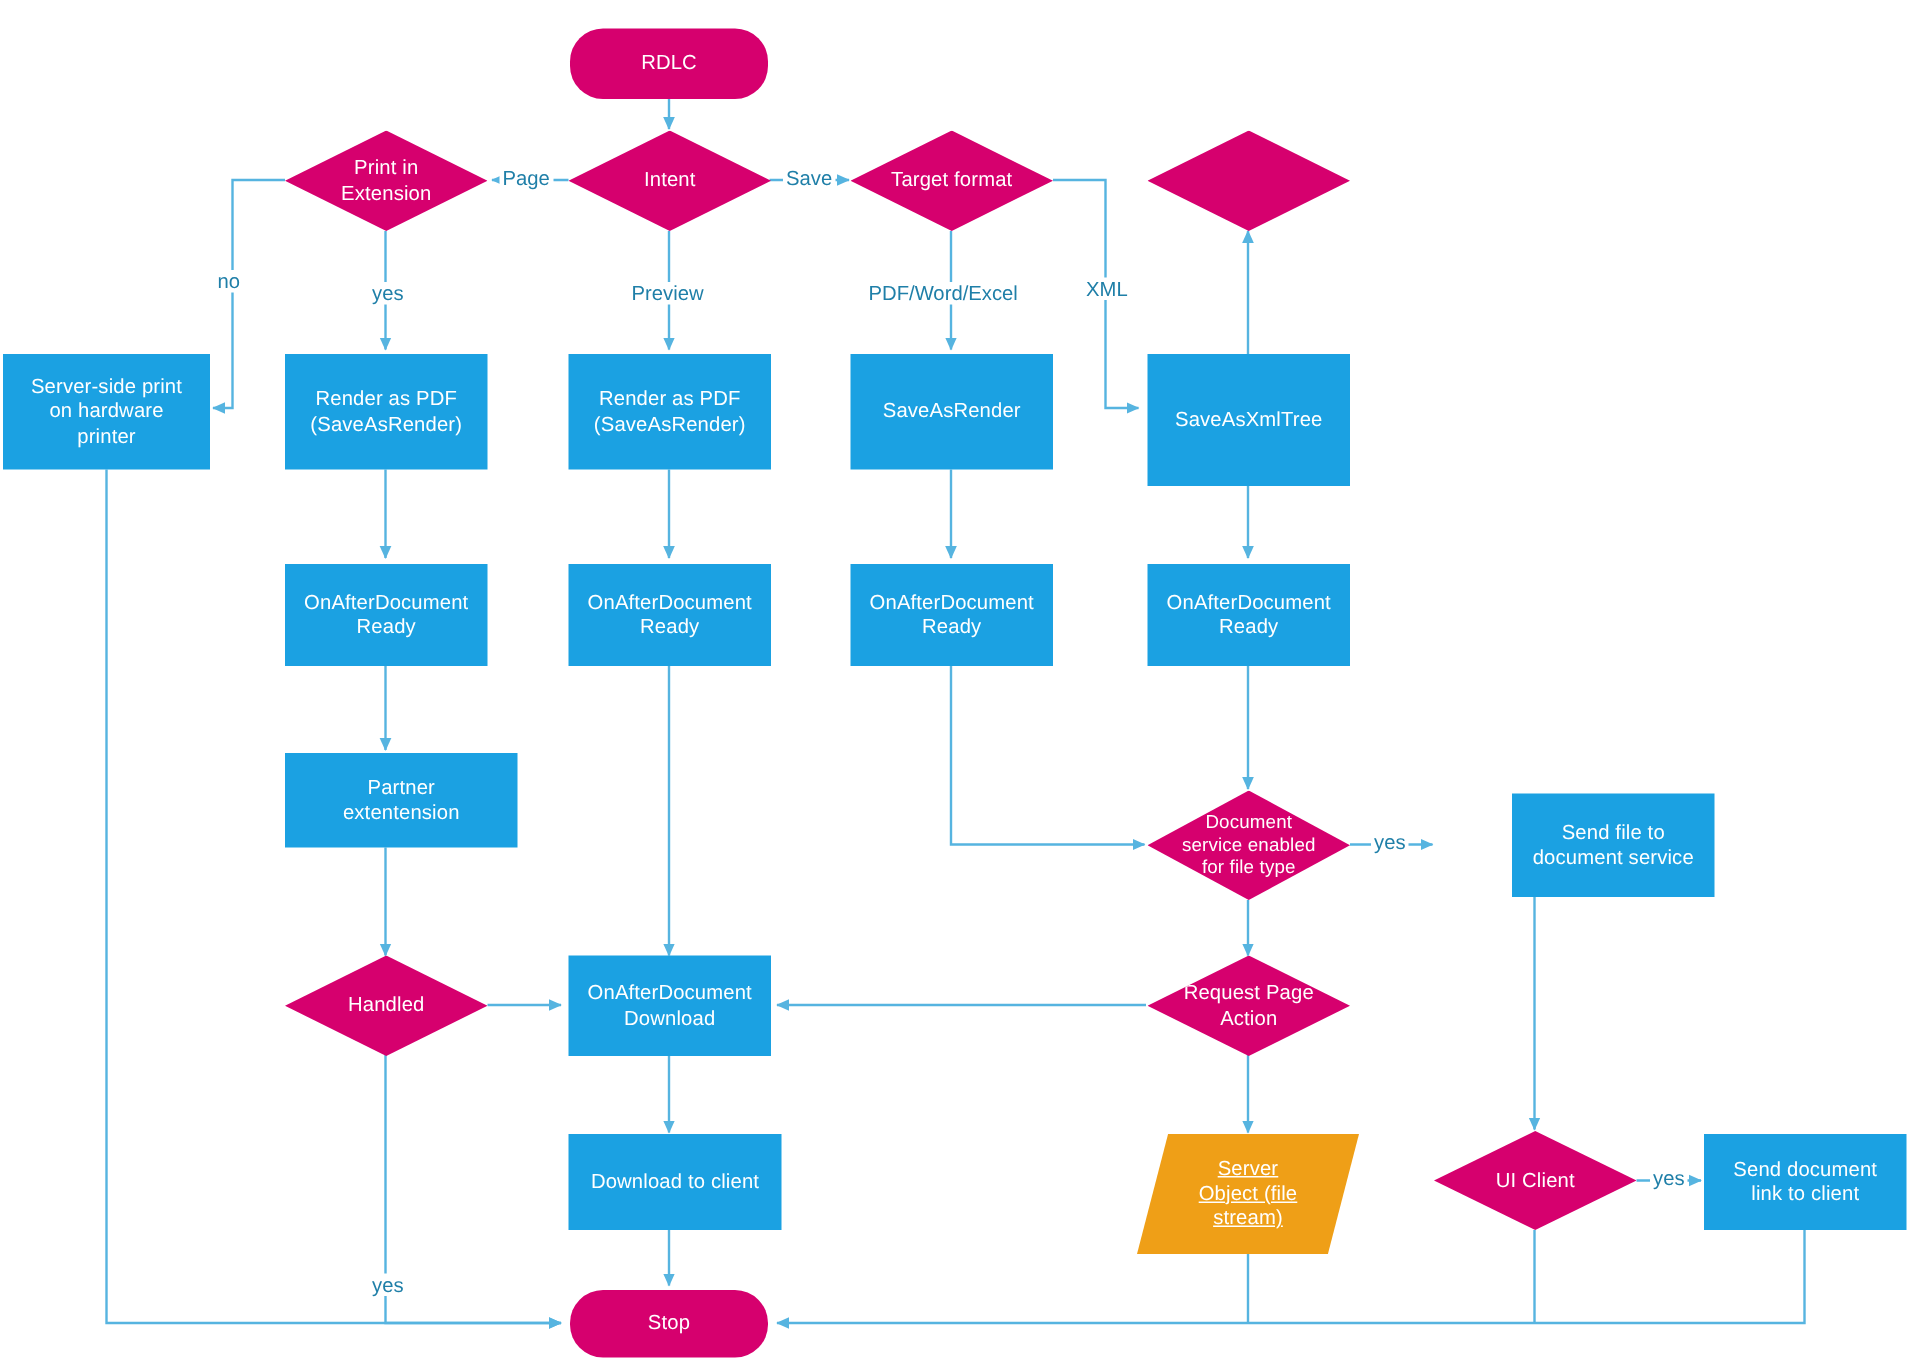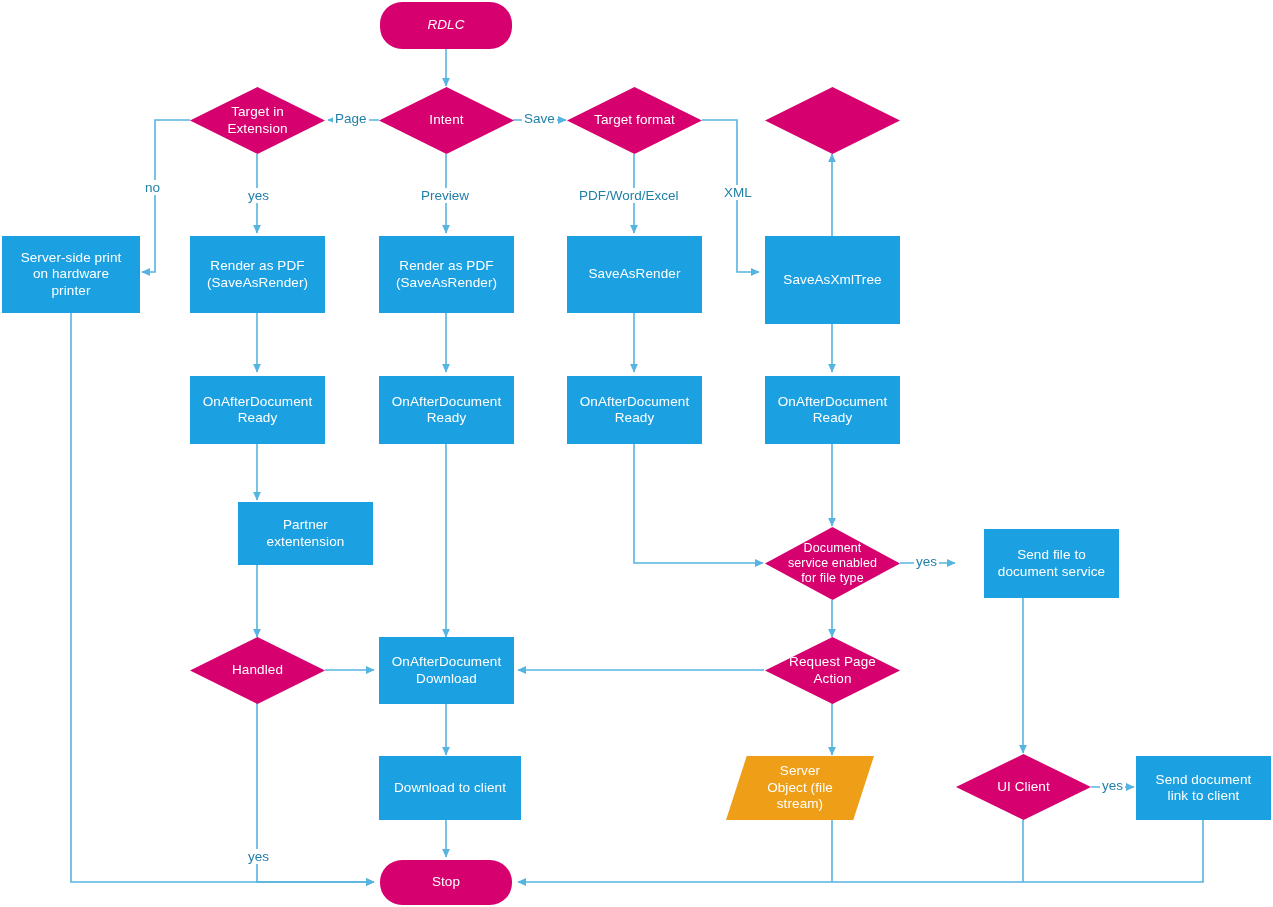--- a/index.html
+++ b/index.html
@@ -138,26 +138,26 @@
       <path d="M1091,787 L1134,787" marker-end="url(#ar)"></path>
 
       <path d="M1023,820 L1023,882"></path>
 
       <path d="M1203,820 L1203,882 L518,882" marker-end="url(#ar)"></path>
 
       <path d="M71,313 L71,882 L374,882" marker-end="url(#ar)"></path>
     </g>
   </svg>
 
-  <div class="node term" style="left:380px; top:2px; width:132px; height:47px;font-style:italic;">
+  <div class="node term" style="left:380px; top:19px; width:132px; height:47px;">
     <span>RDLC</span>
   </div>
 
   <div class="node diamond" style="left:190px; top:87px; width:135px; height:67px;">
-    <span class="dlabel">Target in
+    <span class="dlabel">Print in
 Extension</span>
   </div>
 
   <div class="node diamond" style="left:567px; top:87px; width:135px; height:67px;">
     <span class="dlabel">Target format</span>
   </div>
 
   <div class="node diamond" style="left:379px; top:87px; width:135px; height:67px;">
     <span class="dlabel">Intent</span>
   </div>
@@ -203,21 +203,21 @@
   <div class="node rect" style="left:567px; top:376px; width:135px; height:68px;">
     <span>OnAfterDocument
 Ready</span>
   </div>
 
   <div class="node rect" style="left:765px; top:376px; width:135px; height:68px;">
     <span>OnAfterDocument
 Ready</span>
   </div>
 
-  <div class="node rect" style="left:190px; top:502px; width:135px; height:63px;margin-left:48px;">
+  <div class="node rect" style="left:190px; top:502px; width:155px; height:63px;">
     <span>Partner
 extentension</span>
   </div>
 
   <div class="node diamond" style="left:190px; top:637px; width:135px; height:67px;">
     <span class="dlabel">Handled</span>
   </div>
 
   <div class="node rect" style="left:379px; top:637px; width:135px; height:67px;">
     <span>OnAfterDocument
@@ -227,31 +227,31 @@
   <div class="node rect" style="left:379px; top:756px; width:142px; height:64px;">
     <span>Download to client</span>
   </div>
 
   <div class="node diamond" style="left:765px; top:527px; width:135px; height:73px; font-size:12.5px;">
     <span class="dlabel" style="width:132%;">Document
 service enabled
 for file type</span>
   </div>
 
-  <div class="node rect" style="left:984px; top:529px; width:135px; height:69px;">
+  <div class="node rect" style="left:1008px; top:529px; width:135px; height:69px;">
     <span>Send file to
 document service</span>
   </div>
 
   <div class="node diamond" style="left:765px; top:637px; width:135px; height:67px;">
     <span class="dlabel">Request Page
 Action</span>
   </div>
 
-  <div class="node para" style="left:726px; top:756px; width:148px; height:64px;">
+  <div class="node para" style="left:758px; top:756px; width:148px; height:80px;text-decoration:underline;">
     <span>Server
 Object (file
 stream)</span>
   </div>
 
   <div class="node diamond" style="left:956px; top:754px; width:135px; height:66px;">
     <span class="dlabel">UI Client</span>
   </div>
 
   <div class="node term" style="left:380px; top:860px; width:132px; height:45px;">

